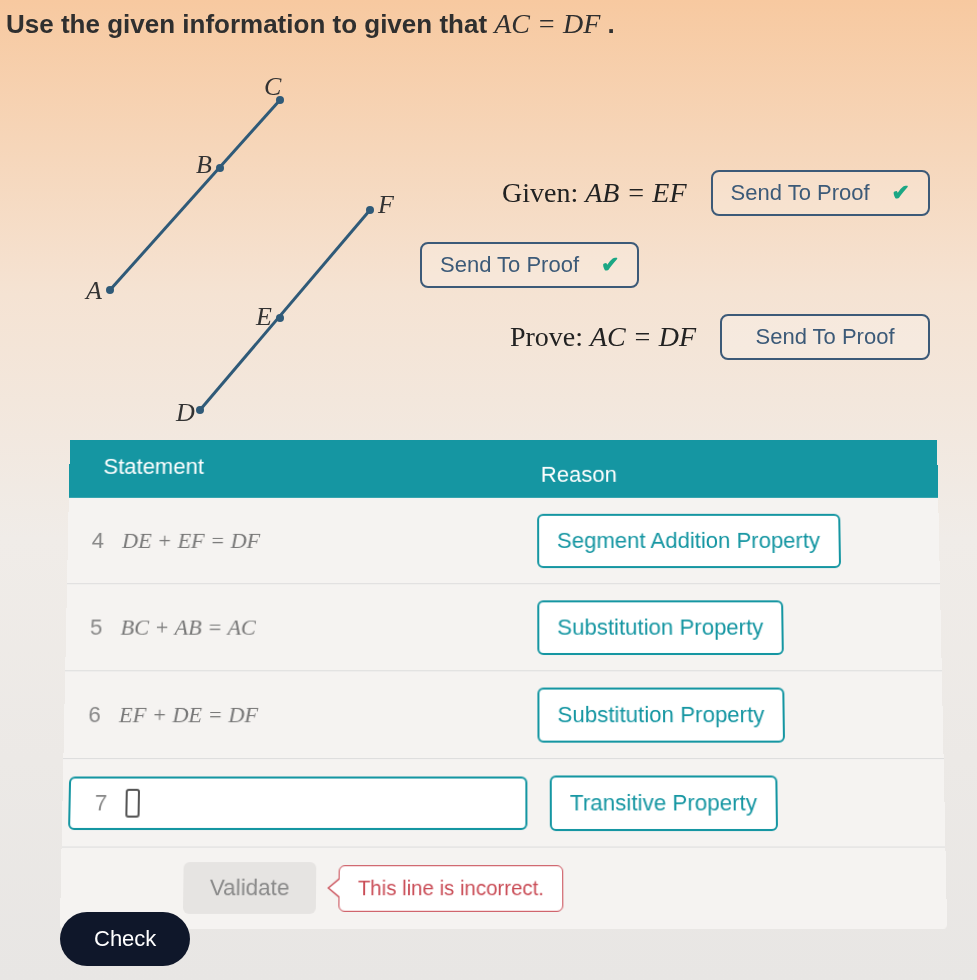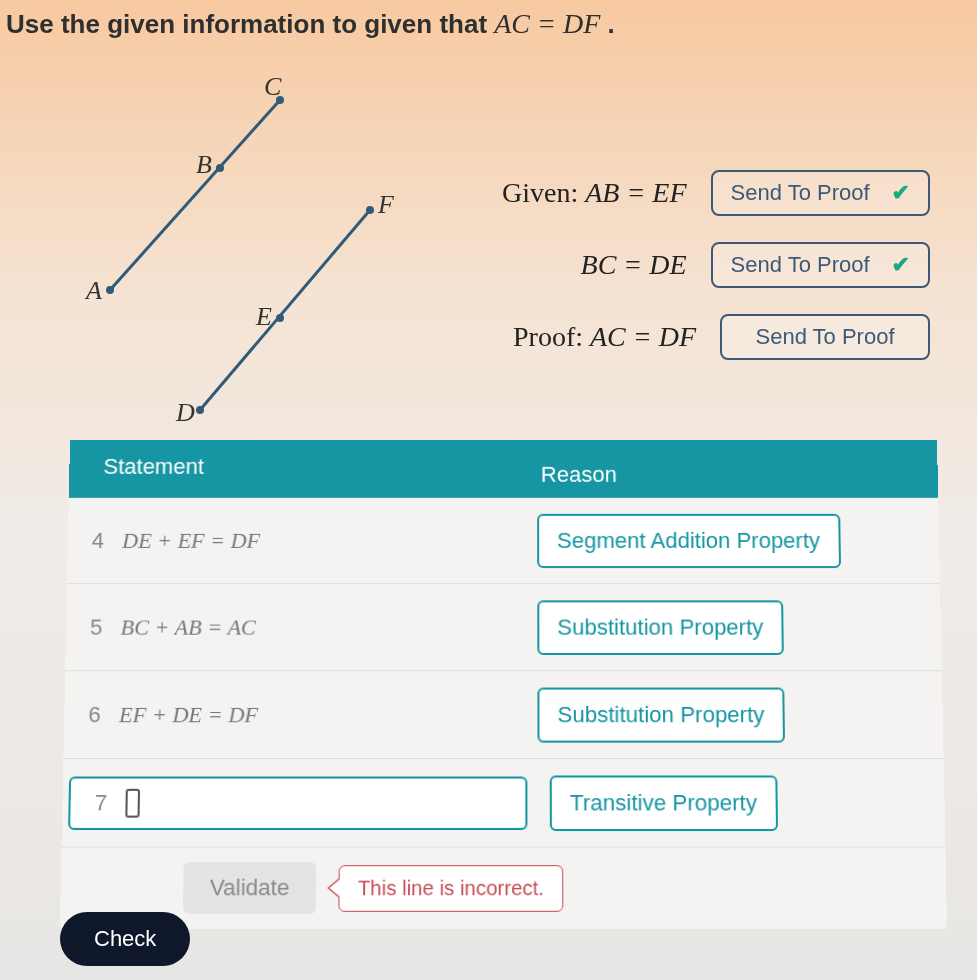--- a/index.html
+++ b/index.html
@@ -221,32 +221,28 @@
       <div class="given-text">
         <span class="lbl">Given: </span>
         <span class="eq">AB = EF</span>
       </div>
       <button class="send-btn">
         <span>Send To Proof</span>
         <span class="check-icon">✔</span>
       </button>
     </div>
     <div class="given-row">
-      <div class="given-text">
-        <span class="lbl"></span>
-        <span class="eq">BC = DE</span>
-      </div>
       <button class="send-btn">
         <span>Send To Proof</span>
         <span class="check-icon">✔</span>
       </button>
     </div>
     <div class="given-row">
       <div class="given-text">
-        <span class="lbl">Proof: </span>
+        <span class="lbl">Prove: </span>
         <span class="eq">AC = DF</span>
       </div>
       <button class="send-btn">
         <span>Send To Proof</span>
       </button>
     </div>
   </div>
 </div>
 
 <div class="proof-table">

